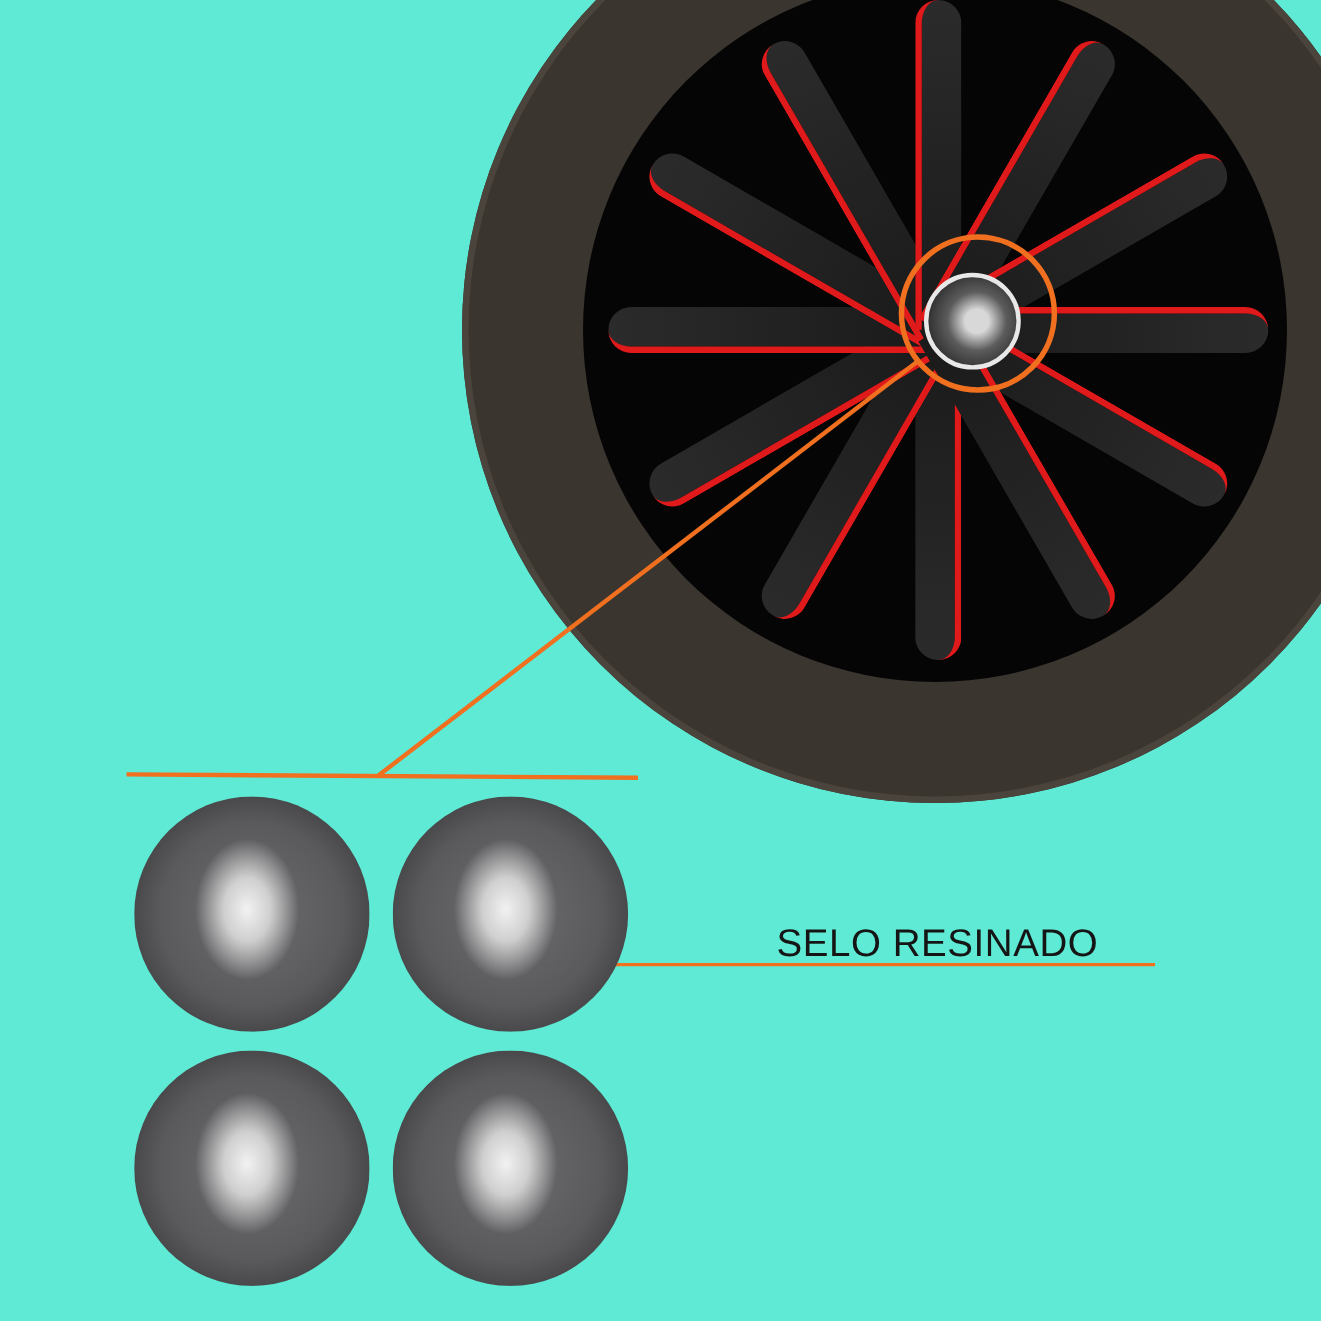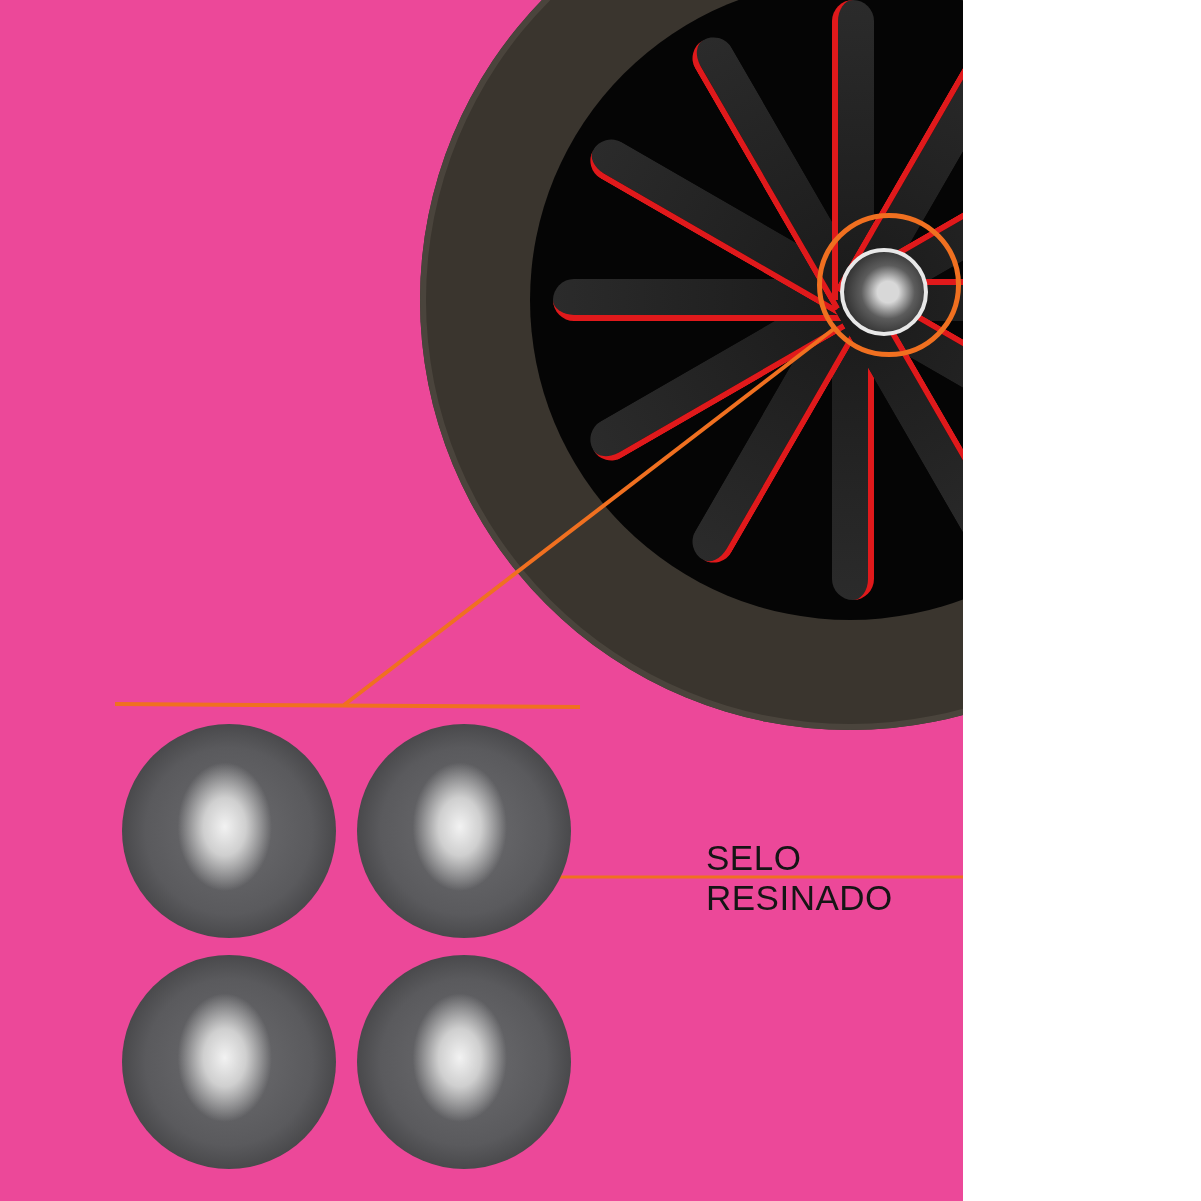--- a/index.html
+++ b/index.html
@@ -1,16 +1,16 @@
 <!DOCTYPE html>
 <html><head>
   <meta charset="utf-8">
   <style>
     html, body { margin: 0; padding: 0; background: #ffffff; }
-    .canvas { position: relative; width: 963px; height: 1201px; overflow: hidden; background: #ec4899; font-family: "Liberation Sans", sans-serif; }
+    .canvas { position: relative; width: 1201px; height: 1201px; overflow: hidden; background: #5eead4; font-family: "Liberation Sans", sans-serif; }
     .wheel { position: absolute; left: 420px; top: -130px; width: 860px; height: 860px; border-radius: 50%;
       background: radial-gradient(circle at 50% 50%, #111 0 40%, #2a2621 40.5% 46%, #1a1714 46% 48%, #3a352e 48% 50%);
       box-shadow: inset 0 0 0 6px #4a443c; }
     .hubcap { position: absolute; left: 530px; top: -20px; width: 640px; height: 640px; border-radius: 50%;
       background: radial-gradient(circle at 50% 50%, #1c1c1c 0 12%, #050505 12% 100%); }
     .spoke { position: absolute; left: 50%; top: 50%; width: 36px; height: 300px; margin-left: -18px; transform-origin: 50% 0;
       border-right: 6px solid #e0191b; border-radius: 0 0 30px 30px; background: linear-gradient(to bottom, #1a1a1a, #2b2b2b); }
     .center-badge { position: absolute; left: 840px; top: 248px; width: 80px; height: 80px; border-radius: 50%;
       border: 4px solid #e8e8e8; background: radial-gradient(circle at 55% 50%, #d8d8d8 0 18%, #5c5c5c 45%, #2a2a2a 80%); }
     .highlight-ring { position: absolute; left: 817px; top: 213px; width: 134px; height: 134px; border-radius: 50%;

